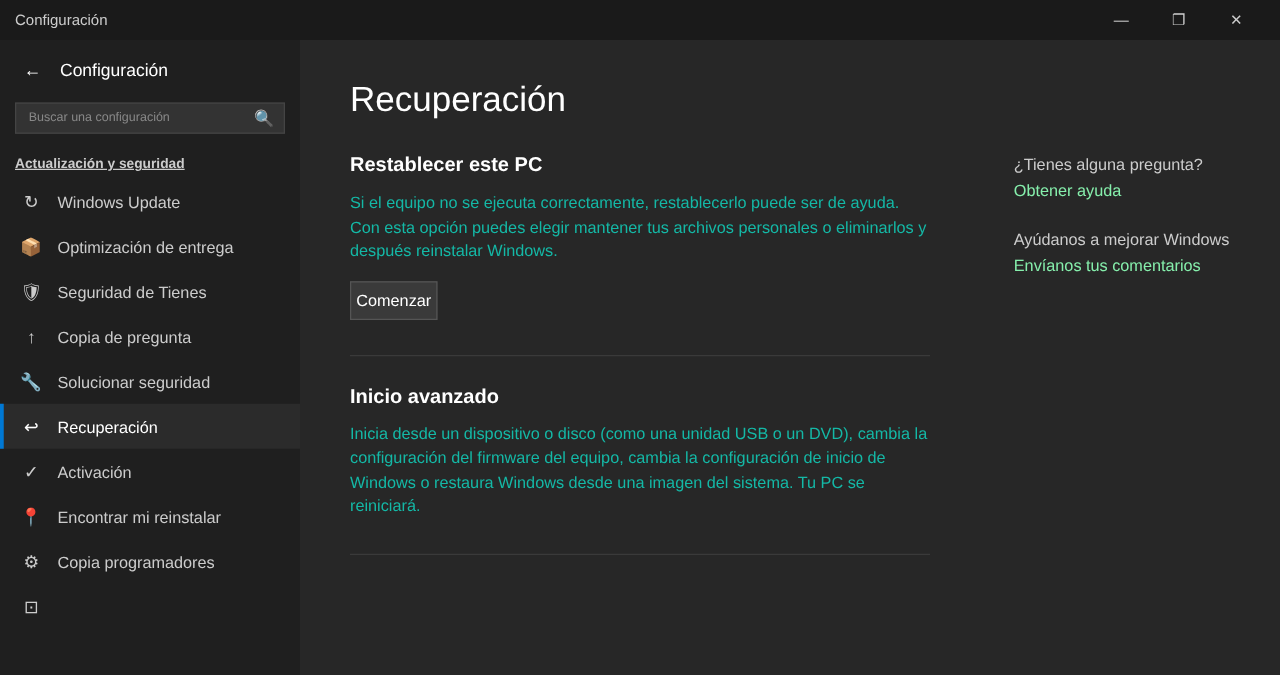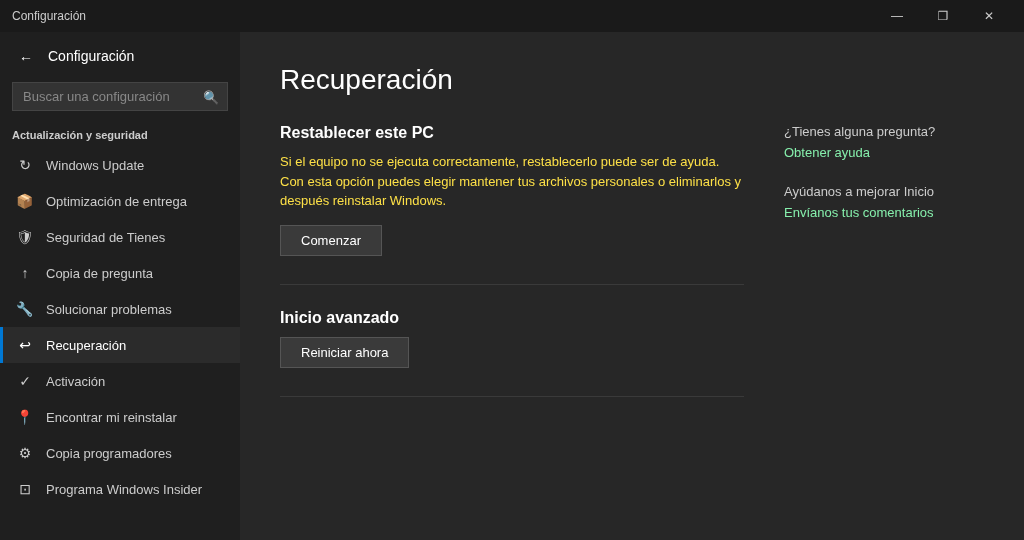--- a/index.html
+++ b/index.html
@@ -89,39 +89,40 @@
     .search-box {
       margin: 6px 12px 10px 12px;
       position: relative;
     }
     .search-box input {
       width: 100%;
       background: #333333;
       border: 1px solid #444;
       color: #aaaaaa;
       padding: 6px 30px 6px 10px;
-      font-size: 13px;
+      font-size: 10px;
       outline: none;
     }
     .search-box input::placeholder { color: #888; }
     .search-icon-wrap {
       position: absolute;
       right: 8px;
       top: 50%;
       transform: translateY(-50%);
       color: #aaa;
       font-size: 13px;
     }
 
     .sidebar-section-title {
       font-size: 11px;
       font-weight: 600;
       color: #cccccc;
       padding: 8px 12px 6px 12px;
       text-transform: none;
+      text-decoration: underline;
     }
 
     .sidebar-item {
       display: flex;
       align-items: center;
       gap: 12px;
       padding: 9px 12px 9px 16px;
       cursor: pointer;
       color: #cccccc;
       font-size: 13px;
@@ -170,50 +171,51 @@
 
     .section-title {
       font-size: 16px;
       font-weight: 600;
       color: #ffffff;
       margin-bottom: 10px;
     }
 
     .section-desc {
       font-size: 13px;
-      color: #fde047;
+      color: #14b8a6;
       line-height: 1.5;
       margin-bottom: 14px;
       max-width: 560px;
     }
 
     .action-btn {
       background: #3a3a3a;
       border: 1px solid #555;
       color: #ffffff;
-      padding: 7px 20px;
+      padding: 7px 4px;
       font-size: 13px;
       cursor: pointer;
       font-family: 'Segoe UI', Arial, sans-serif;
     }
 
     .divider {
       border: none;
       border-top: 1px solid #3a3a3a;
       margin-bottom: 24px;
     }
 
     .content-right {
       width: 200px;
       flex-shrink: 0;
       padding-top: 60px;
     }
 
     .help-section {
       margin-bottom: 24px;
+      margin-left: 27px;
     }
     .help-title {
       font-size: 13px;
       color: #cccccc;
       margin-bottom: 6px;
     }
     .help-link {
       color: #86efac;
       font-size: 13px;
       cursor: pointer;
@@ -260,72 +262,71 @@
     <div class="sidebar-item">
       <span class="item-icon">🛡</span>
       <span>Seguridad de Tienes</span>
     </div>
     <div class="sidebar-item">
       <span class="item-icon">↑</span>
       <span>Copia de pregunta</span>
     </div>
     <div class="sidebar-item">
       <span class="item-icon">🔧</span>
-      <span>Solucionar problemas</span>
+      <span>Solucionar seguridad</span>
     </div>
     <div class="sidebar-item active">
       <span class="item-icon">↩</span>
       <span>Recuperación</span>
     </div>
     <div class="sidebar-item">
       <span class="item-icon">✓</span>
       <span>Activación</span>
     </div>
     <div class="sidebar-item">
       <span class="item-icon">📍</span>
       <span>Encontrar mi reinstalar</span>
     </div>
     <div class="sidebar-item">
       <span class="item-icon">⚙</span>
       <span>Copia programadores</span>
     </div>
     <div class="sidebar-item">
       <span class="item-icon">⊡</span>
-      <span>Programa Windows Insider</span>
     </div>
   </div>
 
   <div class="main-content">
     <div class="content-left">
 
       <h1 class="page-title">Recuperación</h1>
 
       <div class="section">
         <div class="section-title">Restablecer este PC</div>
         <p class="section-desc">Si el equipo no se ejecuta correctamente, restablecerlo puede ser de ayuda. Con esta opción puedes elegir mantener tus archivos personales o eliminarlos y después reinstalar Windows.</p>
         <button class="action-btn">Comenzar</button>
       </div>
 
       <hr class="divider">
 
       <div class="section">
         <div class="section-title">Inicio avanzado</div>
-        <button class="action-btn">Reiniciar ahora</button>
+        <p class="section-desc">Inicia desde un dispositivo o disco (como una unidad USB o un DVD), cambia la configuración del firmware del equipo, cambia la configuración de inicio de Windows o restaura Windows desde una imagen del sistema. Tu PC se reiniciará.</p>
       </div>
 
       <hr class="divider">
 
 
     </div>
 
     <div class="content-right">
       <div class="help-section">
         <div class="help-title">¿Tienes alguna pregunta?</div>
         <a class="help-link">Obtener ayuda</a>
       </div>
       <div class="help-section">
-        <div class="help-title">Ayúdanos a mejorar Inicio</div>
+        <div class="help-title">Ayúdanos a mejorar Windows</div>
         <a class="help-link">Envíanos tus comentarios</a>
       </div>
     </div>
 
   </div>
 </div>
 
 </body></html>

